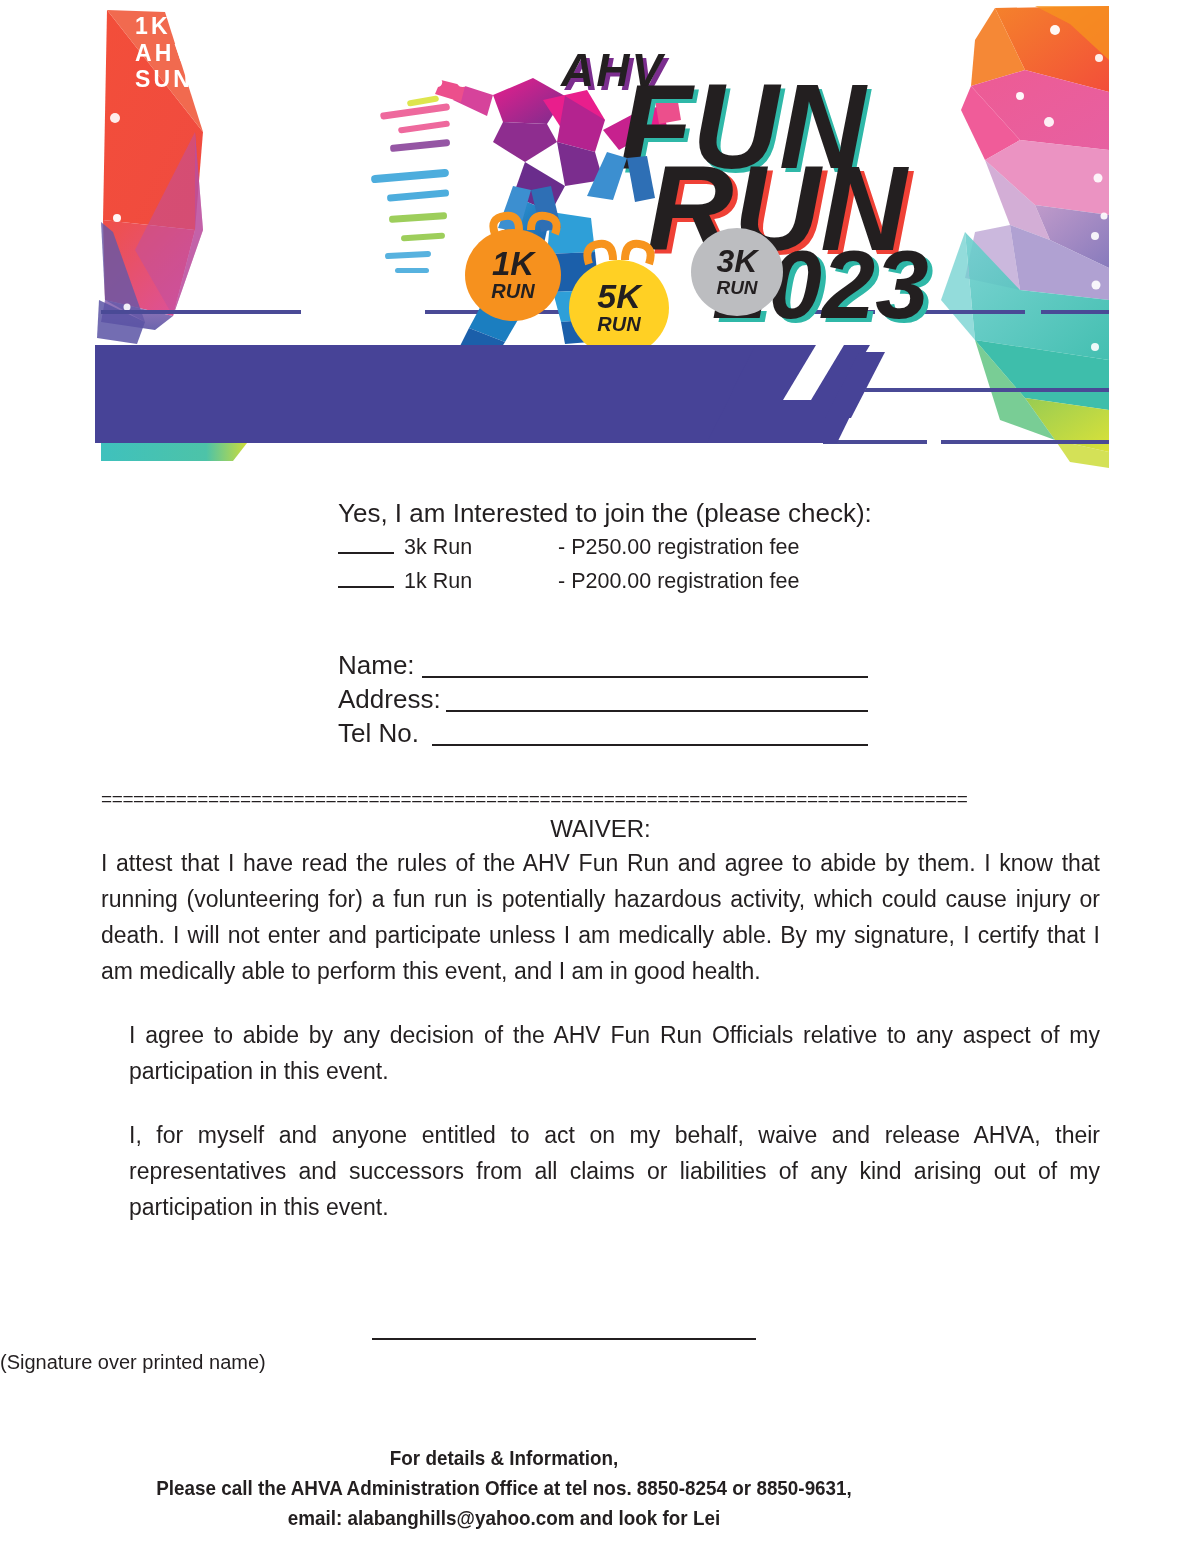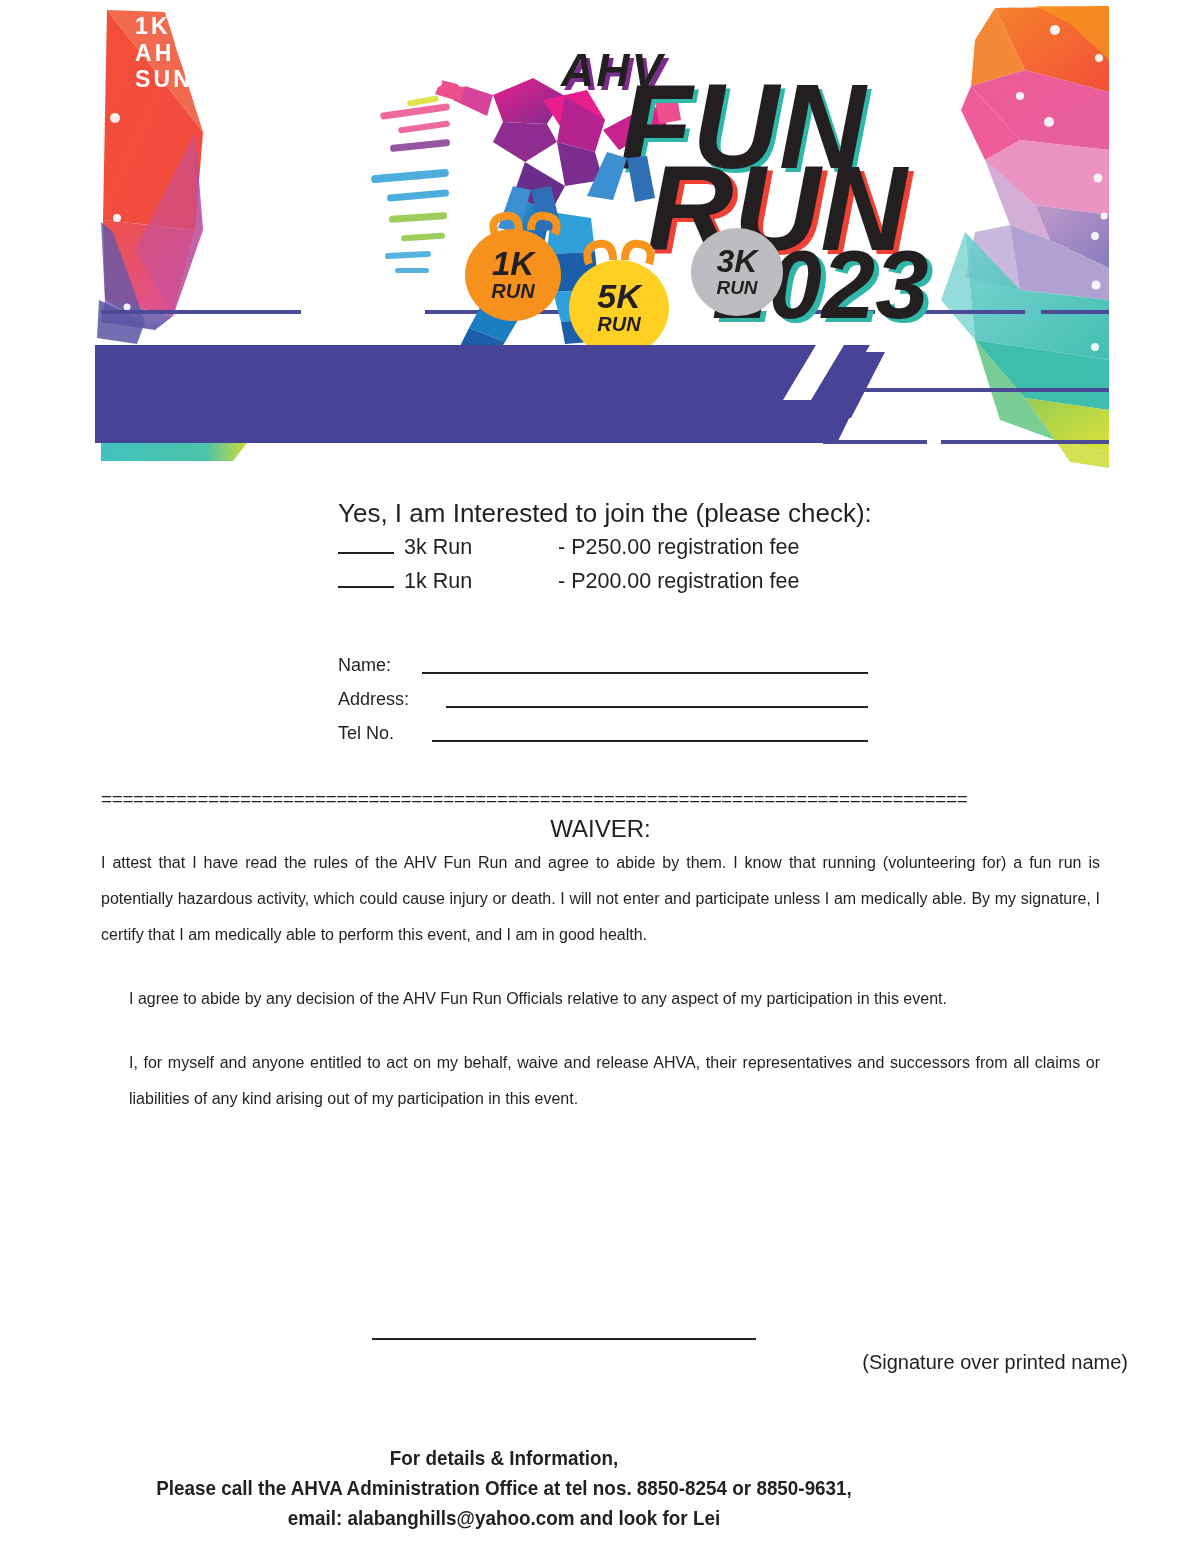--- a/index.html
+++ b/index.html
@@ -23,45 +23,45 @@
 
   
   #form-block{position:absolute;left:338px;top:484px;width:560px;}
   .form-lead{font-size:26px;line-height:34px;white-space:nowrap;margin-top:12px;}
   .opt-row{display:flex;font-size:21.5px;line-height:34px;white-space:nowrap;}
   .opt-blank{display:inline-block;width:56px;border-bottom:2px solid #231f20;margin-right:10px;height:22px;}
   .opt-label{display:inline-block;width:154px;}
   .opt-fee{display:inline-block;}
 
   #fields-block{position:absolute;left:338px;top:648px;width:530px;}
-  .fld-row{display:flex;align-items:flex-start;font-size:18px;line-height:34px;white-space:nowrap;}
+  .fld-row{display:flex;align-items:center;font-size:26px;line-height:34px;white-space:nowrap;}
   .fld-label{display:inline-block;}
   .fld-rule{flex:1;border-bottom:2px solid #231f20;margin-left:6px;height:24px;}
   .fld-row.name  .fld-label{width:78px;}
   .fld-row.tel   .fld-label{width:88px;}
   .fld-row.addr  .fld-label{width:102px;}
 
   
   #eq-divider{
     position:absolute;left:101px;top:788px;width:1000px;
     font-family:"Liberation Sans", sans-serif;font-size:19px;
     letter-spacing:-0.4px;color:#231f20;overflow:hidden;white-space:nowrap;
     height:22px;
   }
 
   
   #waiver{position:absolute;left:101px;top:812px;width:999px;}
   .waiver-title{font-size:24px;line-height:33px;text-align:center;}
   .waiver-p{
-    font-size:16px;line-height:36px;text-align:justify;margin-top:0;
+    font-size:23px;line-height:36px;text-align:justify;margin-top:0;
   }
   .waiver-p.gap{margin-top:28px;margin-left:28px;}
 
   
-  #signature{position:absolute;left:0;top:1338px;width:1128px;text-align:right;}
+  #signature{position:absolute;left:0;top:1338px;width:1128px;text-align:left;}
   #sig-rule{
     width:384px;height:0;border-top:2px solid #231f20;margin:0 auto;
   }
   #sig-caption{font-size:20px;line-height:32px;margin-top:6px;}
 
   
   #footer{position:absolute;left:0;top:1443px;width:1008px;text-align:center;}
   .foot-line{
     font-family:"Liberation Sans", sans-serif;
     font-size:20.5px;line-height:30px;font-weight:600;

